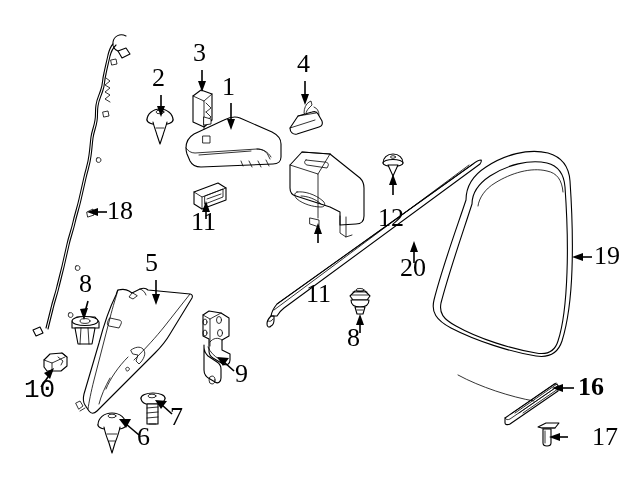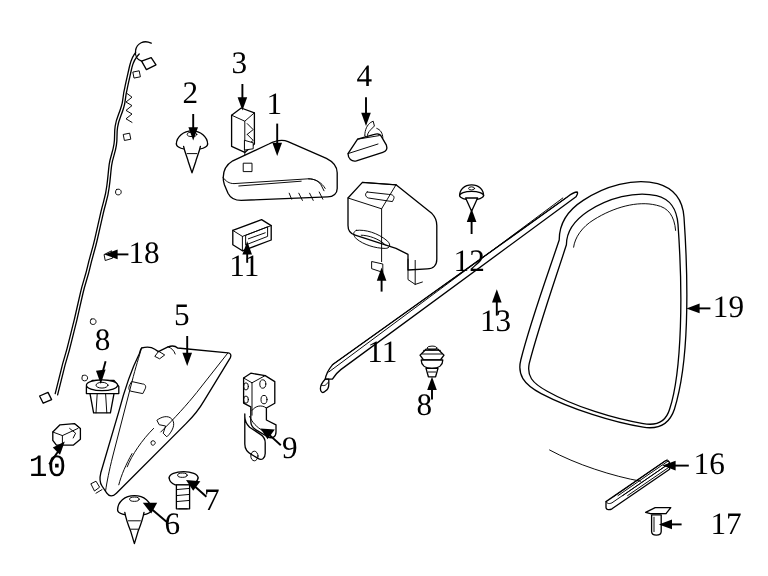--- a/index.html
+++ b/index.html
@@ -336,20 +336,20 @@
   <div class="callout" style="left:297px; top:51px;">4</div>
   <div class="callout" style="left:145px; top:250px;">5</div>
   <div class="callout" style="left:137px; top:424px;">6</div>
   <div class="callout" style="left:170px; top:404px;">7</div>
   <div class="callout" style="left:79px;  top:271px;">8</div>
   <div class="callout" style="left:235px; top:361px;">9</div>
   <div class="callout" style="left:24px;  top:377px;font-family:Liberation Mono, monospace;">10</div>
   <div class="callout" style="left:306px; top:233px;margin-top:48px;">11</div>
   <div class="callout" style="left:378px; top:185px;margin-top:20px;">12</div>
   <div class="callout" style="left:191px; top:209px;">11</div>
-  <div class="callout" style="left:400px; top:255px;">13</div>
+  <div class="callout" style="left:400px; top:255px;">20</div>
   <div class="callout" style="left:347px; top:325px;">8</div>
-  <div class="callout" style="left:578px; top:374px;">16</div>
+  <div class="callout" style="left:578px; top:374px;font-weight:bold;">16</div>
   <div class="callout" style="left:592px; top:424px;">17</div>
   <div class="callout" style="left:107px; top:198px;">18</div>
   <div class="callout" style="left:594px; top:243px;">19</div>
 
 </div>
 
 </body></html>

